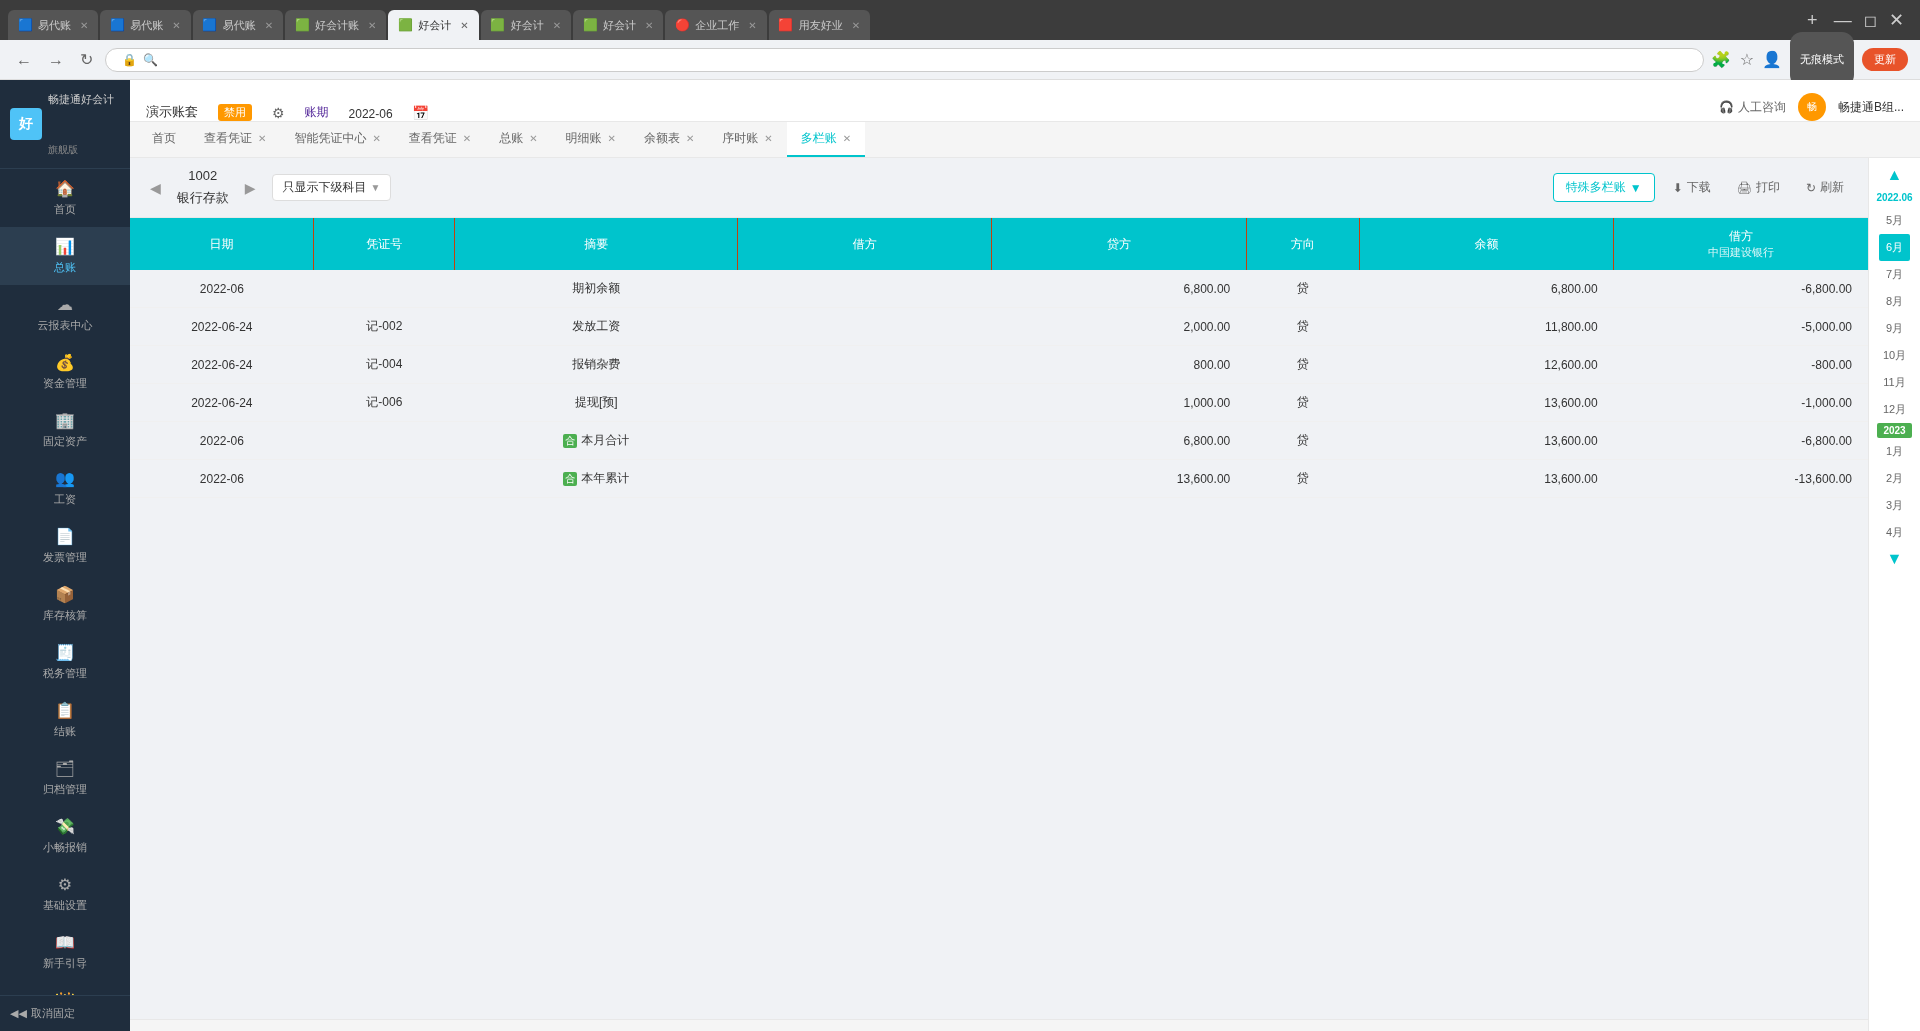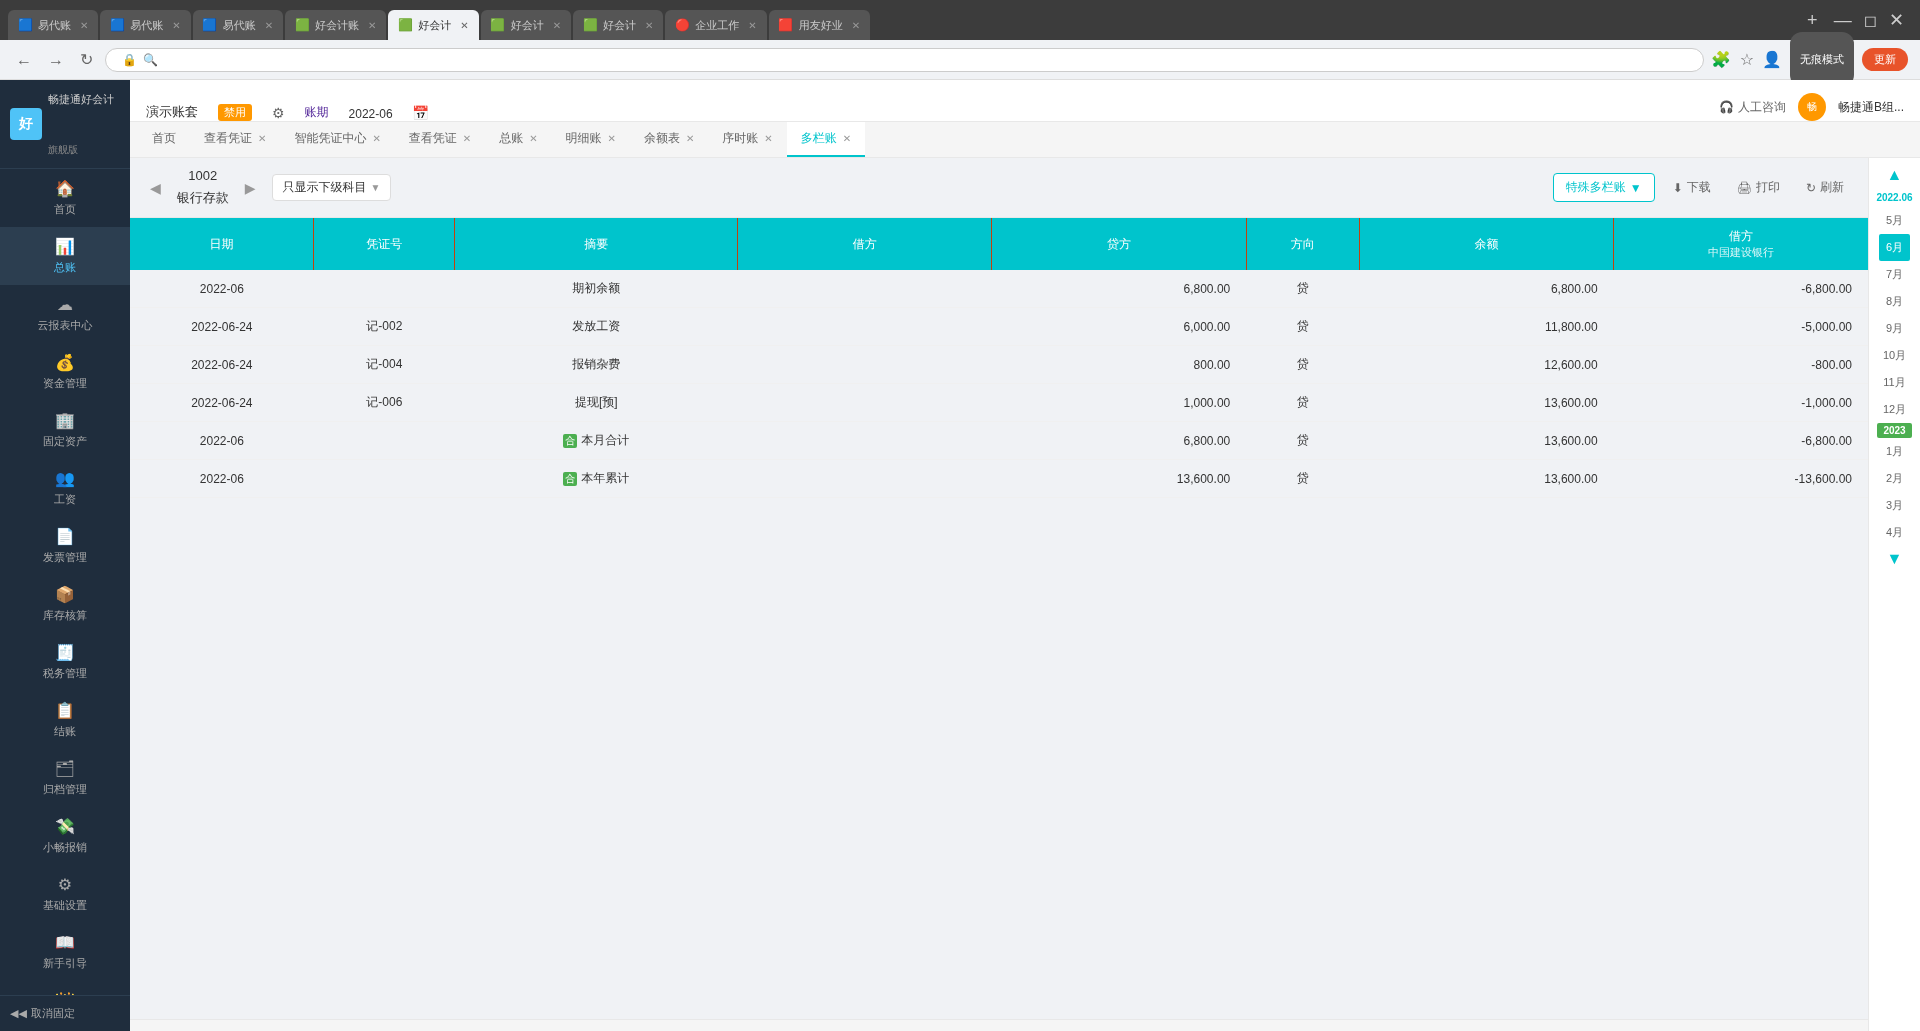--- a/index.html
+++ b/index.html
@@ -381,21 +381,21 @@
     <td class="number">6,800.00</td>
     <td>贷</td>
     <td class="number">6,800.00</td>
     <td class="number">-6,800.00</td>
   </tr>
                 <tr>
     <td>2022-06-24</td>
     <td><span class="link">记-002</span></td>
     <td>发放工资</td>
     <td class="number"></td>
-    <td class="number">6,000.00</td>
+    <td class="number">2,000.00</td>
     <td>贷</td>
     <td class="number">11,800.00</td>
     <td class="number">-5,000.00</td>
   </tr>
                 <tr>
     <td>2022-06-24</td>
     <td><span class="link">记-004</span></td>
     <td>报销杂费</td>
     <td class="number"></td>
     <td class="number">800.00</td>

